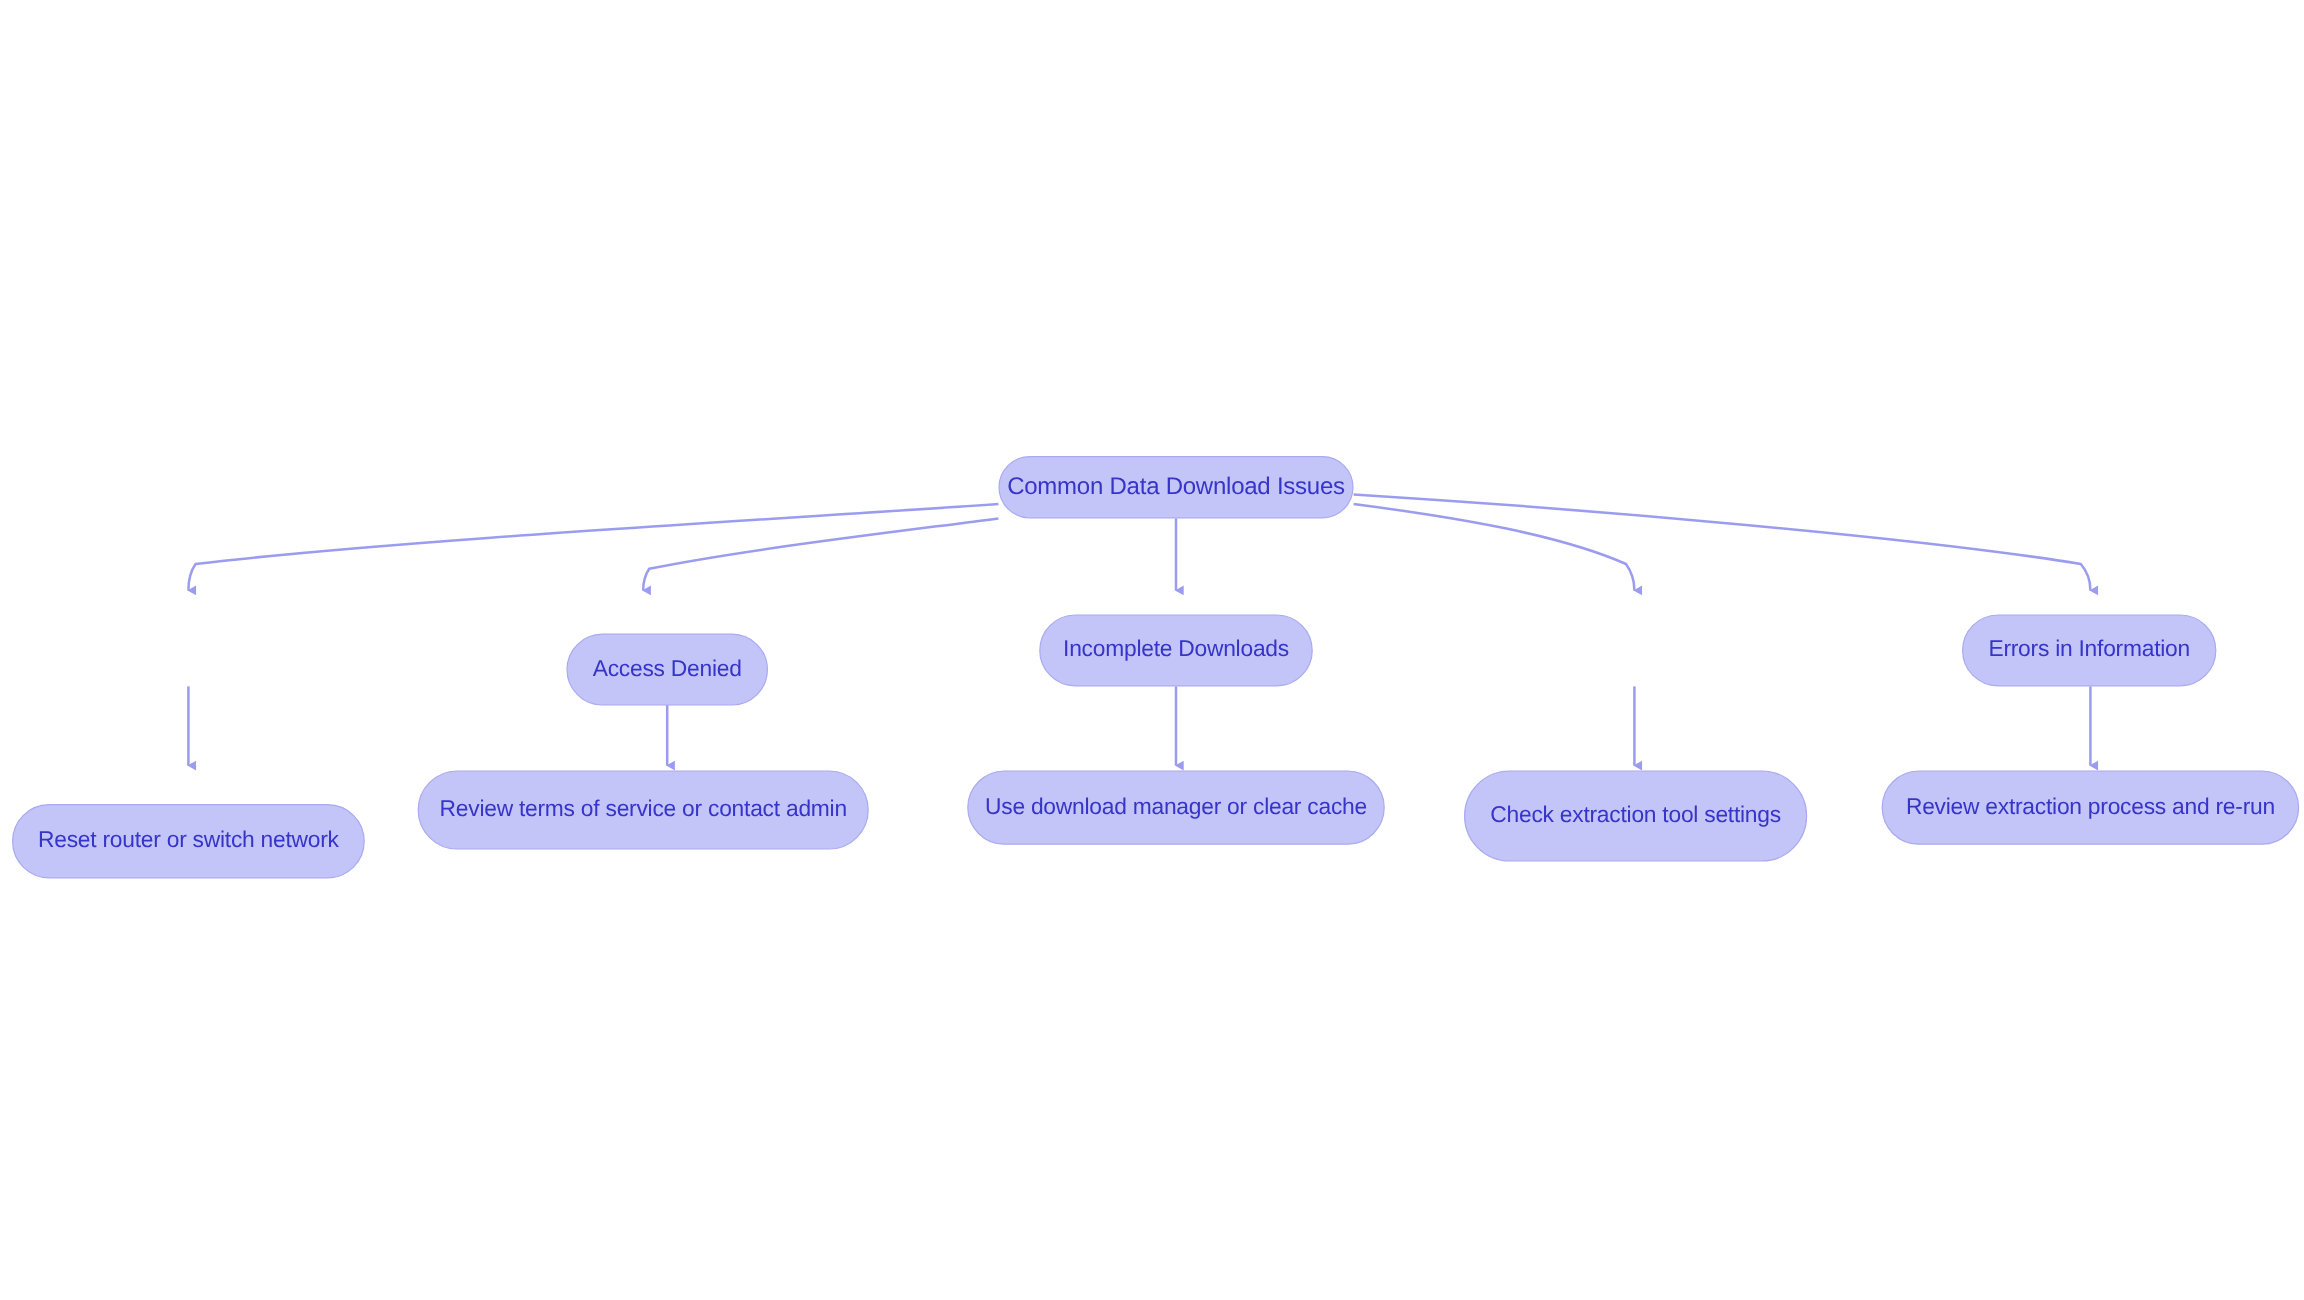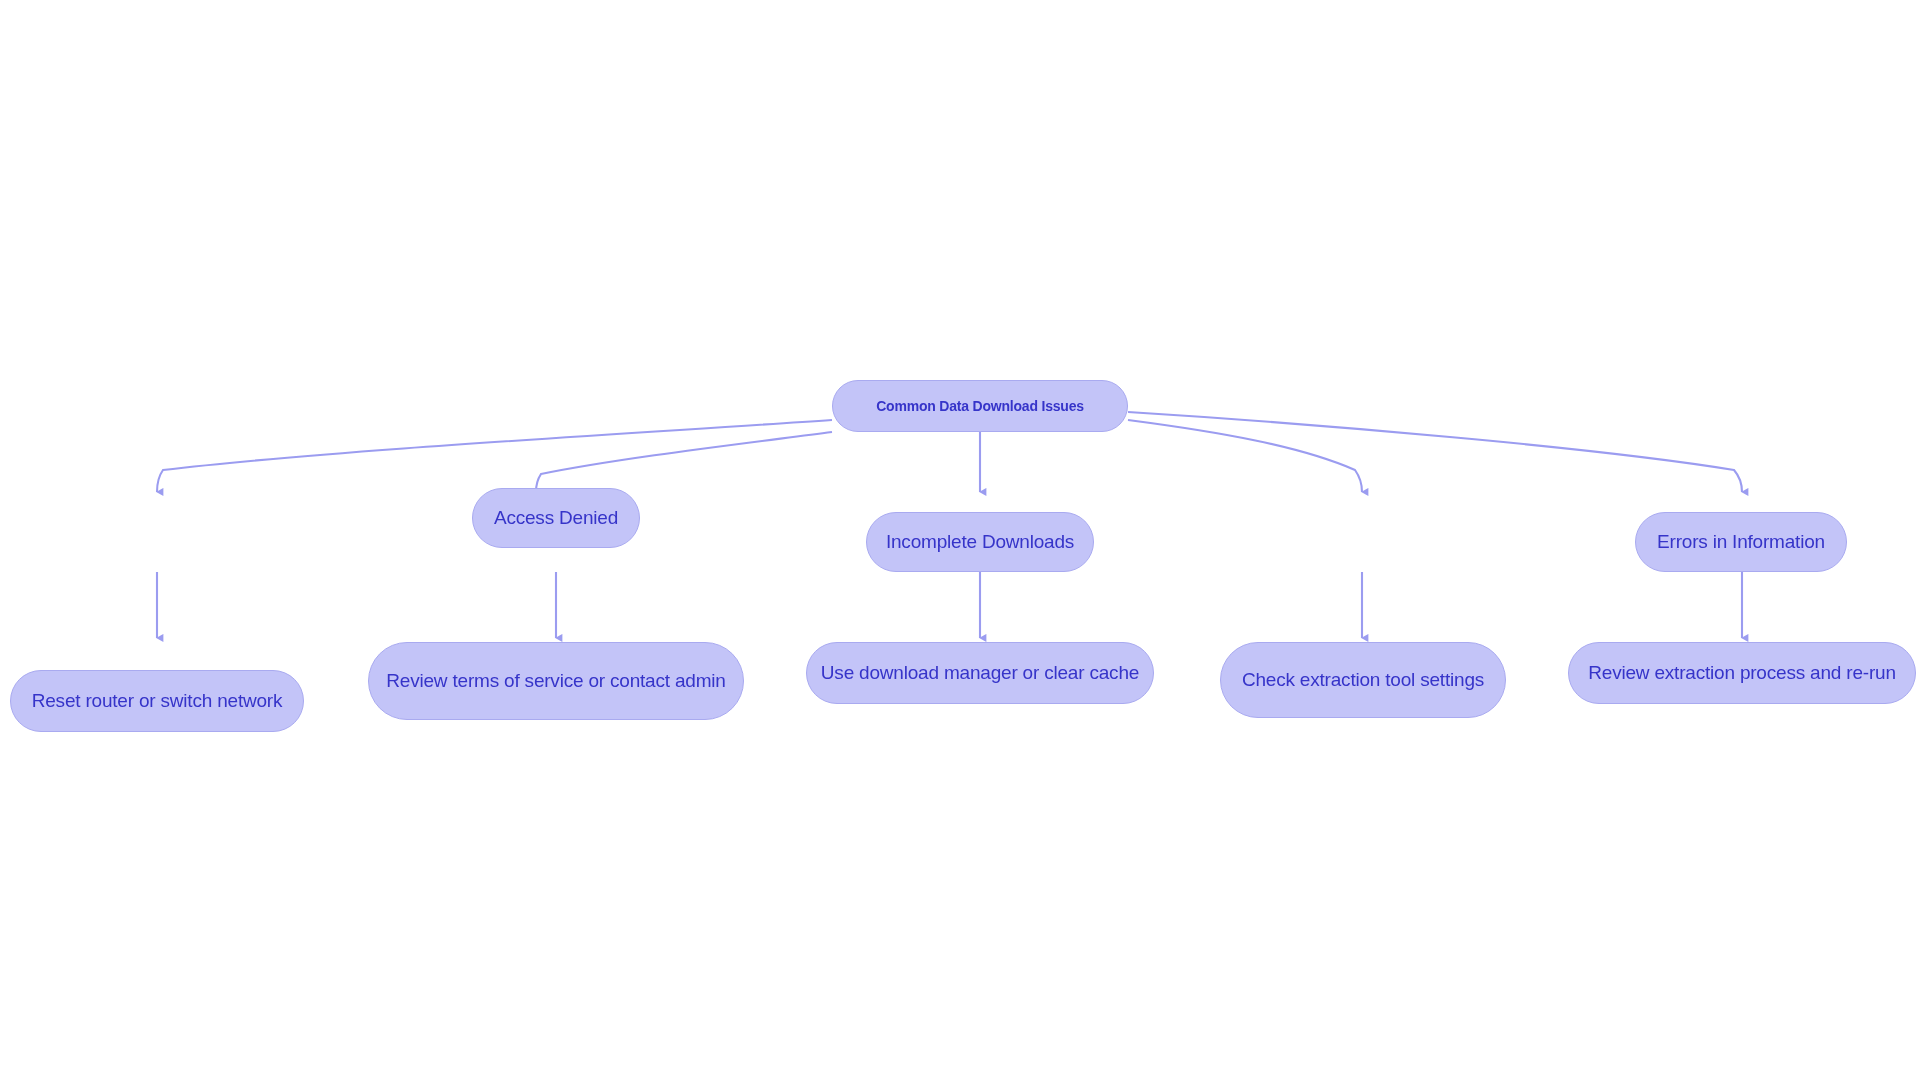--- a/index.html
+++ b/index.html
@@ -37,22 +37,21 @@
     align-items: center;
     justify-content: center;
     color: #3634c9;
     font-size: 19px;
     font-family: "Liberation Sans", sans-serif;
     letter-spacing: -0.2px;
     white-space: nowrap;
     text-align: center;
   }
   .node-root {
-    font-size: 14px;
-    font-weight: bold;
+    font-size: 20px;
   }
 </style>
 </head>
 <body>
 
 <div id="flowchart-canvas">
 
   <svg id="edge-layer" viewBox="0 0 1920 1083">
     <defs>
       <marker id="arrowhead" markerWidth="9" markerHeight="9" refX="4.5" refY="7.6" orient="auto" markerUnits="userSpaceOnUse">
@@ -70,23 +69,23 @@
       <path d="M157,572 L157,638" marker-end="url(#arrowhead)"></path>
       <path d="M556,572 L556,638" marker-end="url(#arrowhead)"></path>
       <path d="M980,572 L980,638" marker-end="url(#arrowhead)"></path>
       <path d="M1362,572 L1362,638" marker-end="url(#arrowhead)"></path>
       <path d="M1742,572 L1742,638" marker-end="url(#arrowhead)"></path>
     </g>
   </svg>
 
   <div class="node node-root" style="left:832px; top:380px; width:296px; height:52px;">Common Data Download Issues</div>
 
-  <div class="node" style="left:472px; top:488px; width:168px; height:60px;">Access Denied</div>
+  <div class="node" style="left:472px; top:528px; width:168px; height:60px;">Access Denied</div>
   <div class="node" style="left:866px; top:512px; width:228px; height:60px;">Incomplete Downloads</div>
   <div class="node" style="left:1635px; top:512px; width:212px; height:60px;">Errors in Information</div>
 
   <div class="node" style="left:10px; top:642px; width:294px; height:62px;margin-top:28px;">Reset router or switch network</div>
-  <div class="node" style="left:368px; top:642px; width:376px; height:78px;">Review terms of service or contact admin</div>
+  <div class="node" style="left:348px; top:642px; width:376px; height:66px;">Review terms of service or contact admin</div>
   <div class="node" style="left:806px; top:642px; width:348px; height:62px;">Use download manager or clear cache</div>
   <div class="node" style="left:1220px; top:642px; width:286px; height:76px;">Check extraction tool settings</div>
   <div class="node" style="left:1568px; top:642px; width:348px; height:62px;">Review extraction process and re-run</div>
 
 </div>
 
 </body></html>

